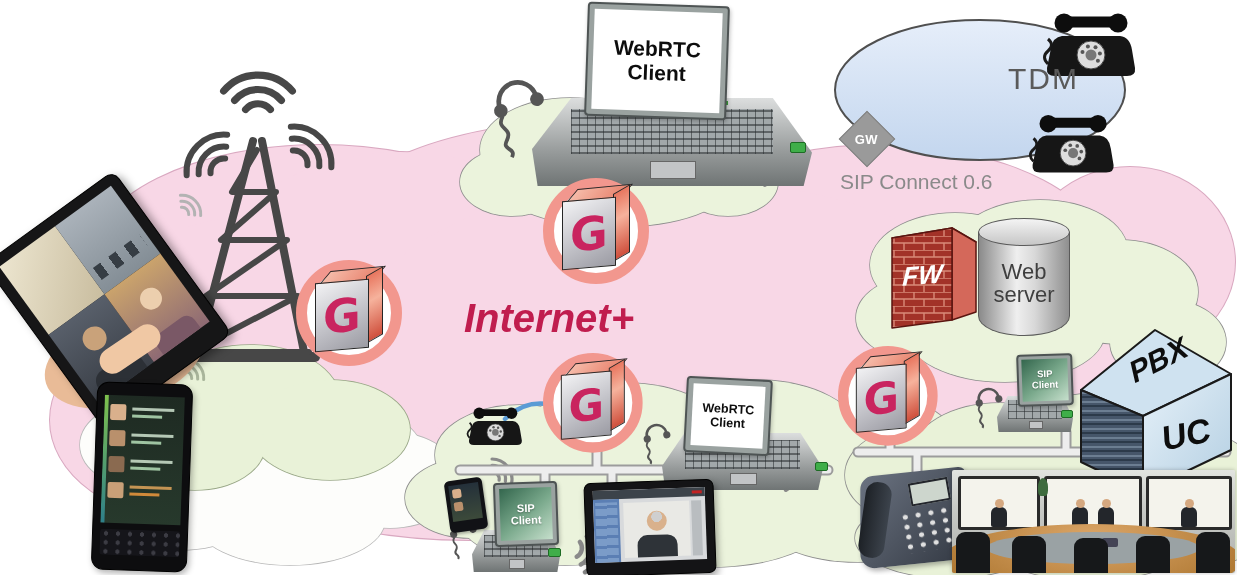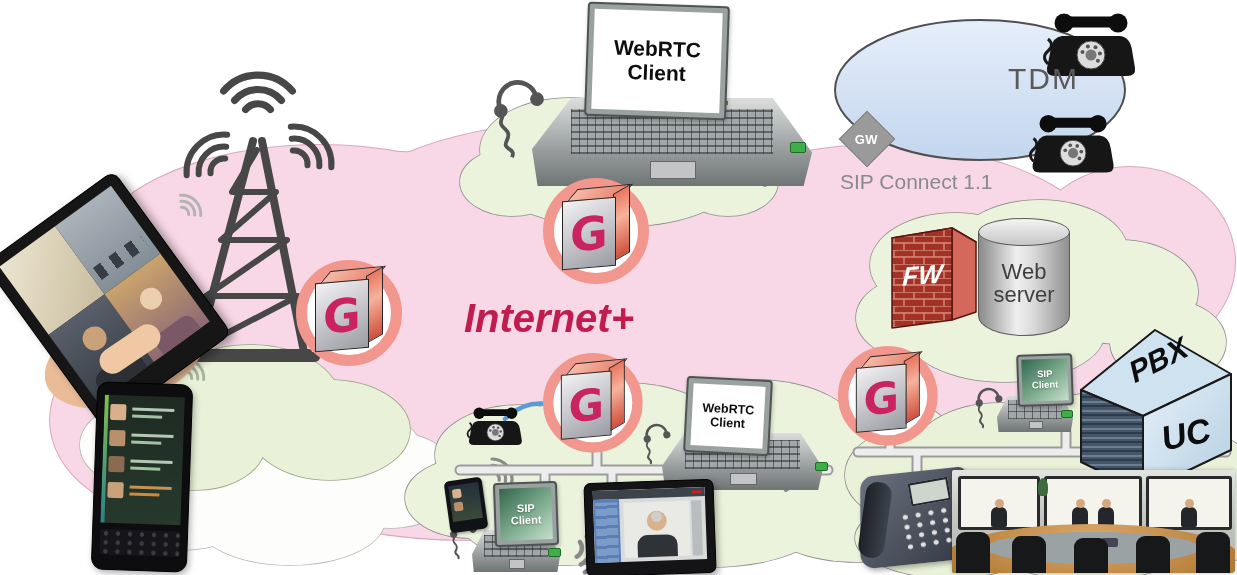--- a/index.html
+++ b/index.html
@@ -529,15 +529,15 @@
         </div>
       </div>
   </div>
 
   <div class="gw">
     <span>GW</span>
   </div>
 
   <div class="lbl lbl-internet" style="left:464px;top:296px;font-style:italic;">Internet+</div>
   <div class="lbl lbl-tdm" style="left:1008px;top:62px;">TDM</div>
-  <div class="lbl lbl-sipconnect" style="left:840px;top:170px;">SIP Connect 1.1</div>
+  <div class="lbl lbl-sipconnect" style="left:840px;top:170px;">SIP Connect 0.6</div>
 
 </div>
 
 </body></html>

